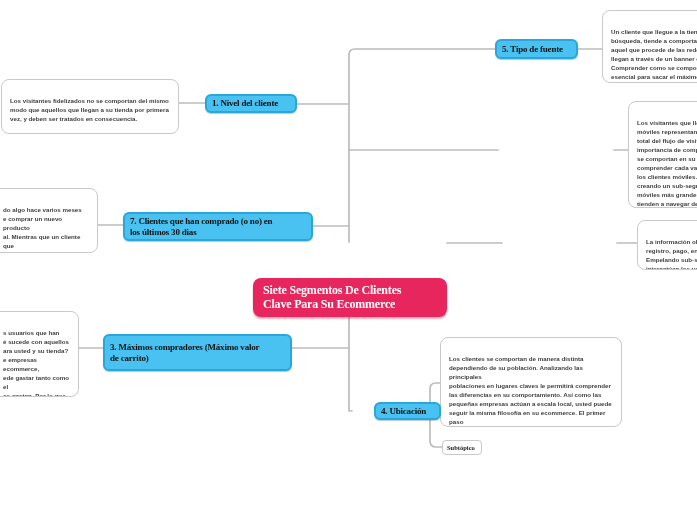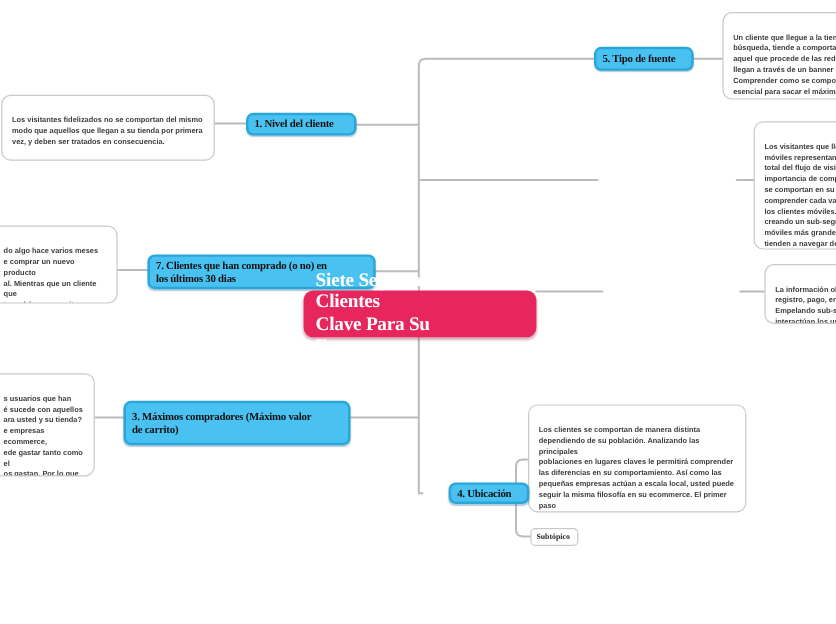--- a/index.html
+++ b/index.html
@@ -23,23 +23,24 @@
     color:#101010;white-space:pre-line;
     box-shadow:0 1px 1px rgba(30,110,150,0.35);
   }
   .root{
     position:absolute;z-index:3;box-sizing:border-box;
     background:var(--root_fill,#e8265e);
     border:none;border-radius:8px;
     display:flex;align-items:center;
     padding:4px 10px;
     font-family:"Liberation Serif",serif;font-weight:bold;
-    font-size:16px;line-height:1.15;letter-spacing:-0.2px;
+    font-size:12px;line-height:1.15;letter-spacing:-0.2px;
     color:var(--root_text,#ffffff);white-space:pre-line;
     box-shadow:0 2px 2px rgba(150,20,60,0.35);
+    margin-top:36px;
   }
   .note{
     position:absolute;z-index:1;box-sizing:border-box;
     background:#ffffff;border:1px solid var(--note_border,#c9c9c9);
     border-radius:8px;padding:7px 8px;
     font-family:"Liberation Sans",sans-serif;font-weight:600;
     font-size:6.2px;line-height:9px;color:#3e3e3e;
     white-space:pre-line;overflow:hidden;
   }
   .subtopic{

